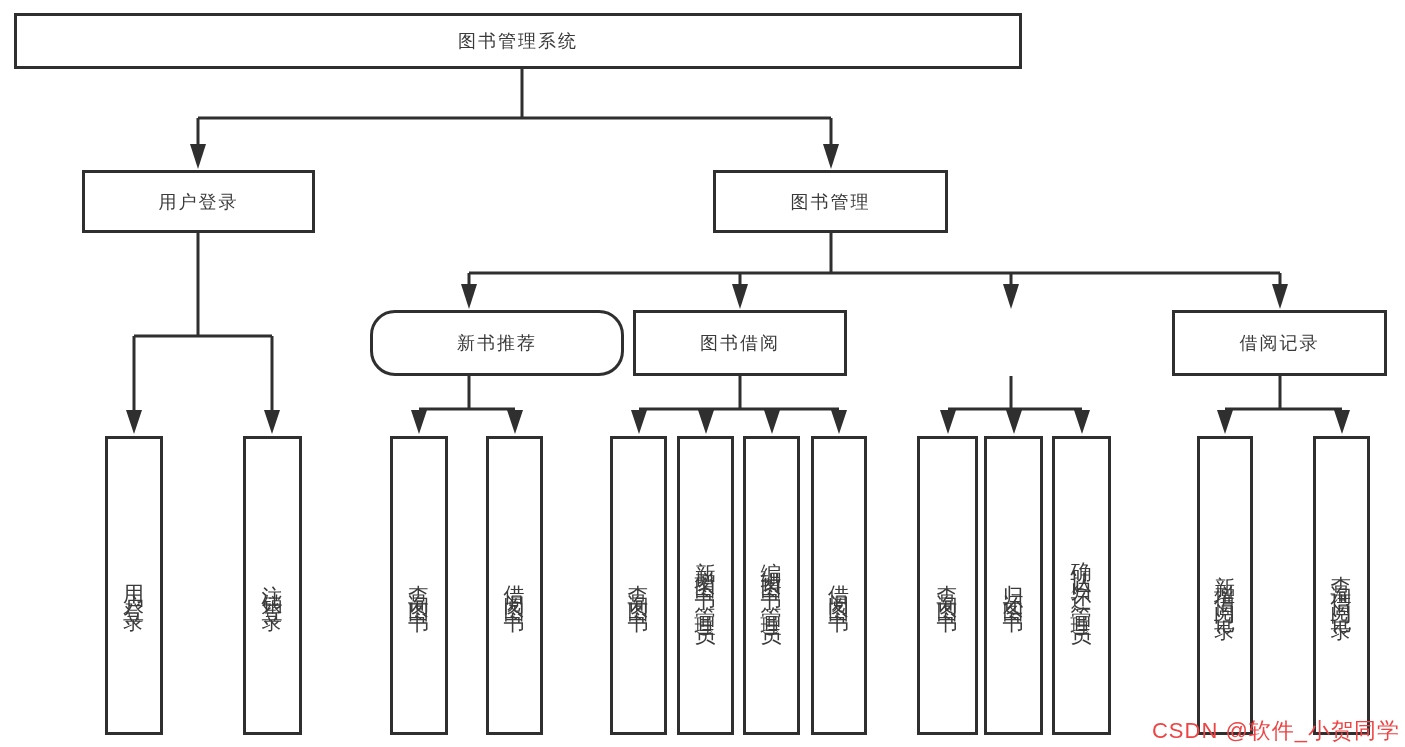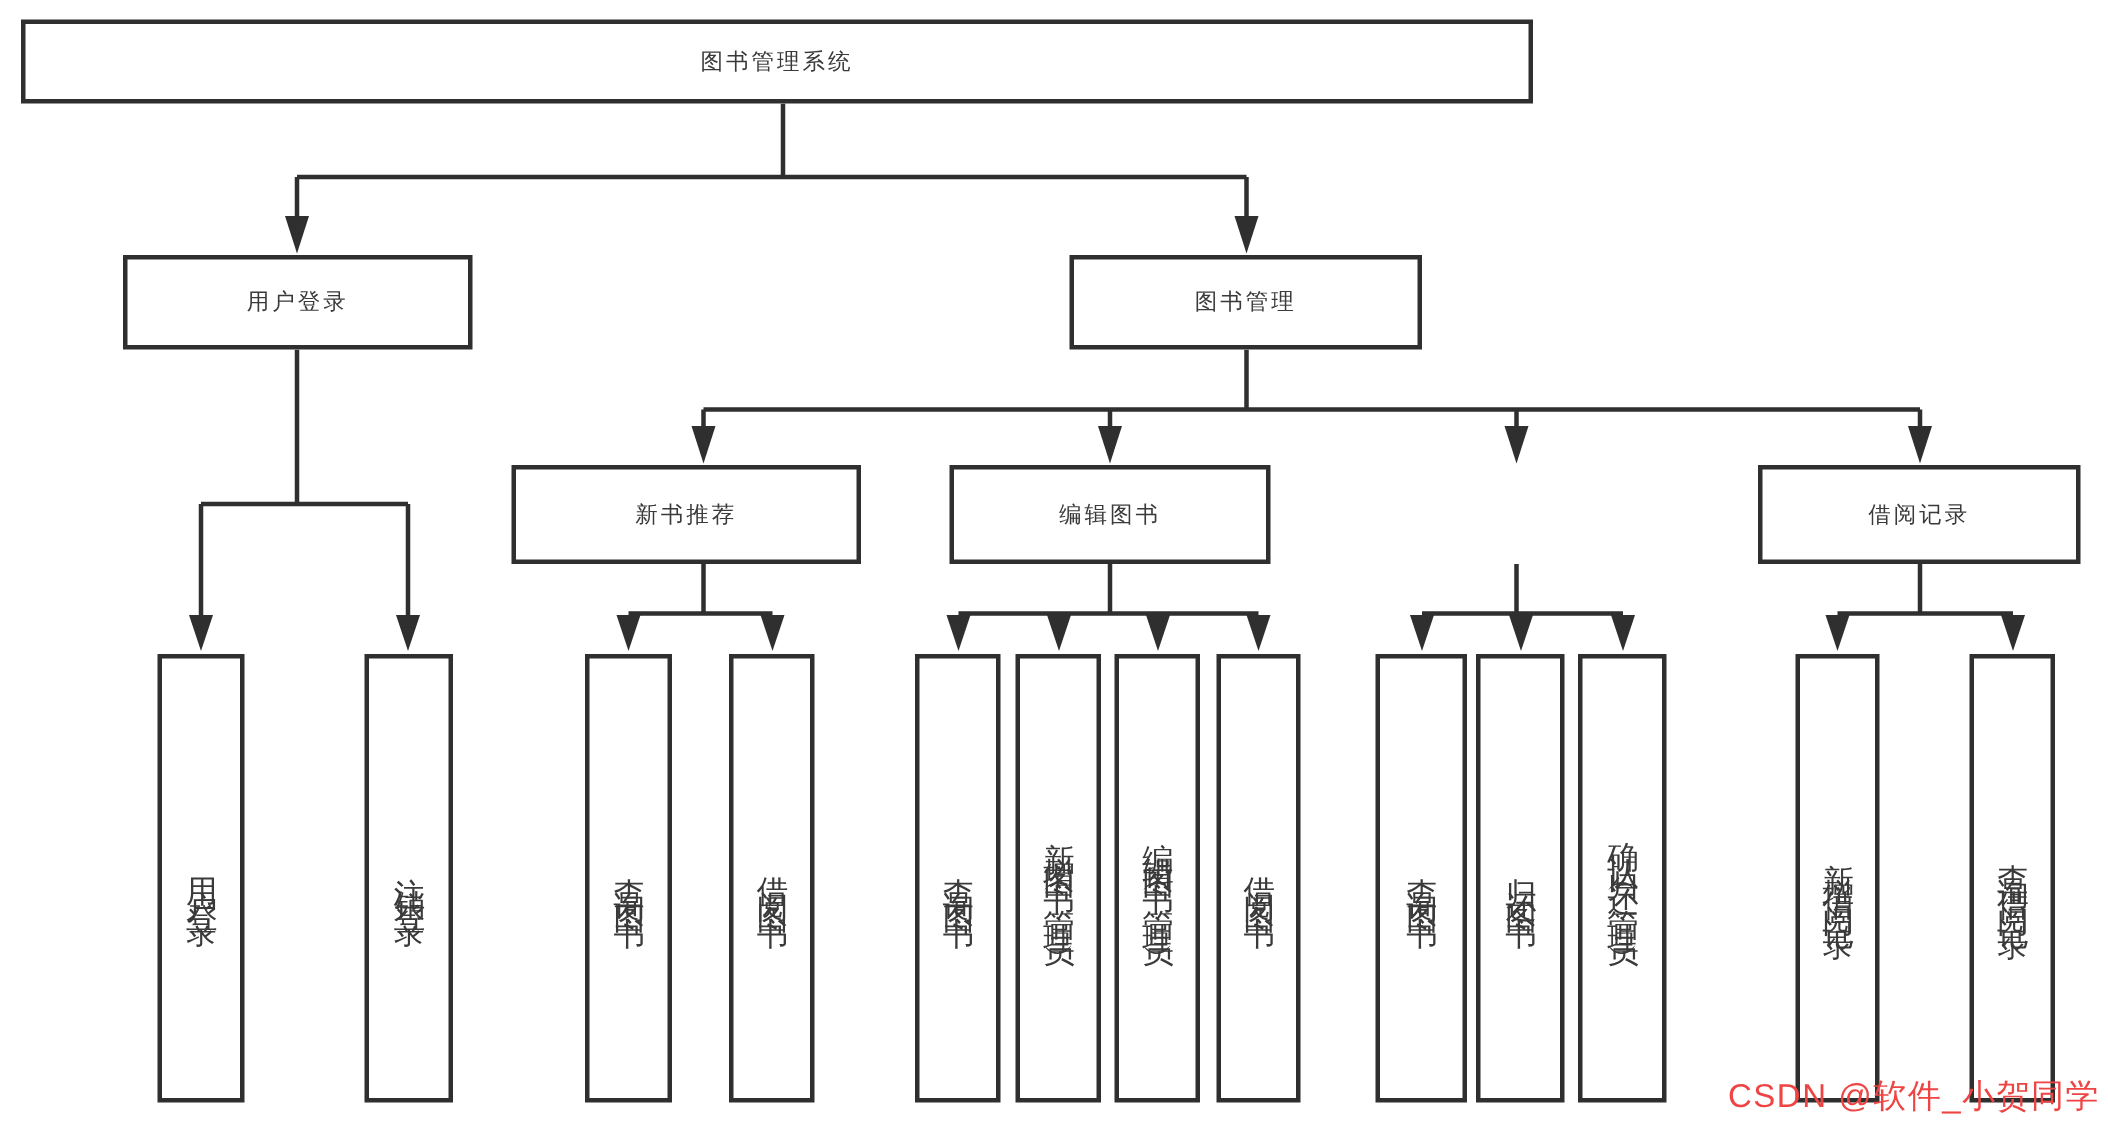--- a/index.html
+++ b/index.html
@@ -21,34 +21,34 @@
     position: absolute;
     box-sizing: border-box;
     border: 3px solid #2f2f2f;
     background: #ffffff;
     display: flex;
     align-items: center;
     justify-content: center;
     color: #3a3a3a;
     z-index: 2;
   }
-  .hnode { font-size: 15px; letter-spacing: 2px; white-space: nowrap; }
+  .hnode { font-size: 18px; letter-spacing: 2px; white-space: nowrap; }
   .vnode span {
     writing-mode: vertical-rl;
     text-orientation: mixed;
     font-size: 21px;
     letter-spacing: 9px;
     line-height: 1;
     color: #3a3a3a;
   }
   
   .root   { left: 14px;  top: 13px;  width: 1008px; height: 56px; }
   .b-login{ left: 82px;  top: 170px; width: 233px;  height: 63px; }
   .b-mgmt { left: 713px; top: 170px; width: 235px;  height: 63px; }
-  .g1 { left: 341px;  top: 310px; width: 233px; height: 66px; }
+  .g1 { left: 370px;  top: 310px; width: 254px; height: 66px; border-radius: 25px; }
   .g2 { left: 633px;  top: 310px; width: 214px; height: 66px; }
   .g3 { left: 902px;  top: 310px; width: 216px; height: 66px; }
   .g4 { left: 1172px; top: 310px; width: 215px; height: 66px; }
   
   .leaf { top: 436px; height: 299px; }
   .l1  { left: 105px;  width: 58px; }
   .l2  { left: 243px;  width: 59px; }
   .l3  { left: 390px;  width: 58px; }
   .l4  { left: 486px;  width: 57px; }
   .l5  { left: 610px;  width: 57px; }
@@ -110,21 +110,21 @@
       <polygon points="1334,410 1350,410 1342,434"></polygon>
     </g>
   </svg>
 
   <div class="node hnode root">图书管理系统</div>
 
   <div class="node hnode b-login">用户登录</div>
   <div class="node hnode b-mgmt">图书管理</div>
 
   <div class="node hnode g1">新书推荐</div>
-  <div class="node hnode g2">编辑图书</div>
+  <div class="node hnode g2">图书借阅</div>
   <div class="node hnode g4">借阅记录</div>
 
   <div class="node vnode leaf l1">
     <span>用户登录</span>
   </div>
   <div class="node vnode leaf l2">
     <span>注销登录</span>
   </div>
   <div class="node vnode leaf l3">
     <span>查询图书</span>

